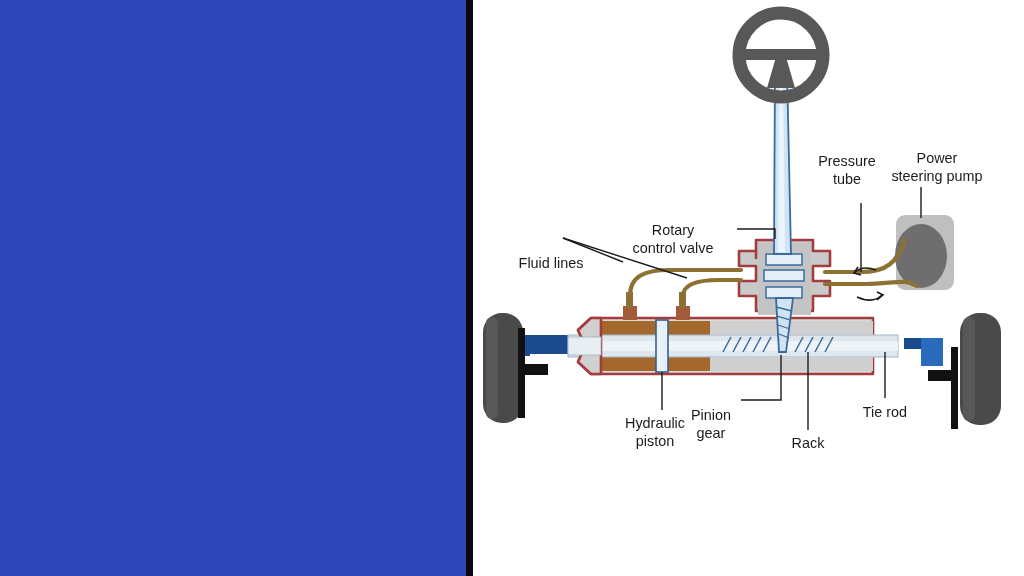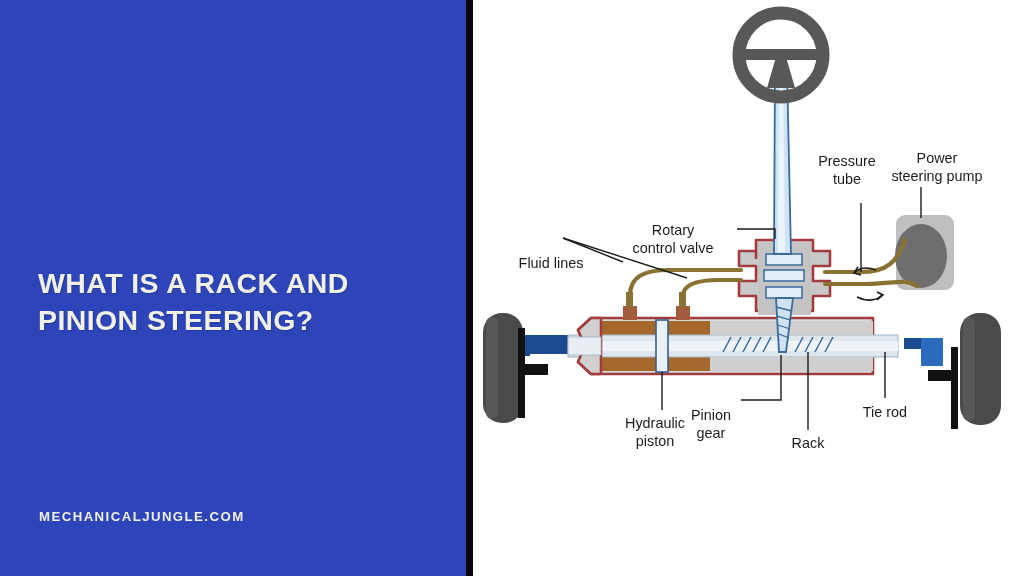--- a/index.html
+++ b/index.html
@@ -70,22 +70,20 @@
     font-size: 14.4px;
     fill: #1b1b1b;
   }
 </style>
 </head>
 <body>
 
 <div id="page">
 
   <div id="left-panel">
-    <h1 id="title">What Is a Rack and Pinion Steering?</h1>
-    <div id="footer">MechanicalJungle.com</div>
   </div>
   <div id="panel-divider"></div>
 
   <div id="diagram-area">
     <svg id="diagram-svg" width="551" height="576" viewBox="0 0 551 576">
 
       <g>
         <path d="M33 335 L33 354 L95 354 L95 335 Z" fill="#1b4a8f"></path>
         <path d="M33 335 L57 335 L57 356 L33 356 Z" fill="#1b4a8f"></path>
       </g>

